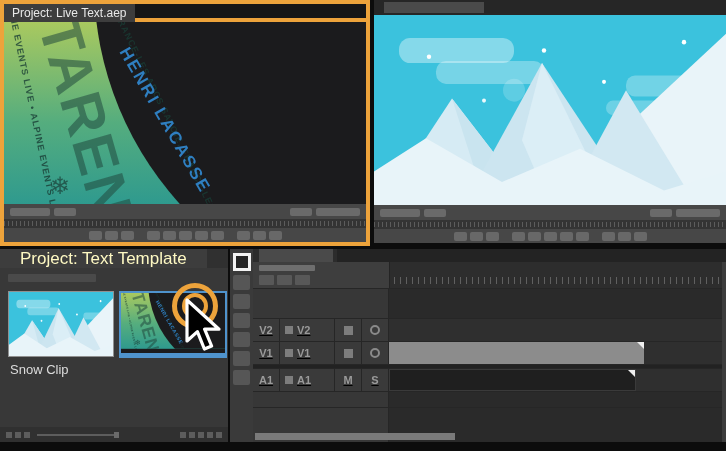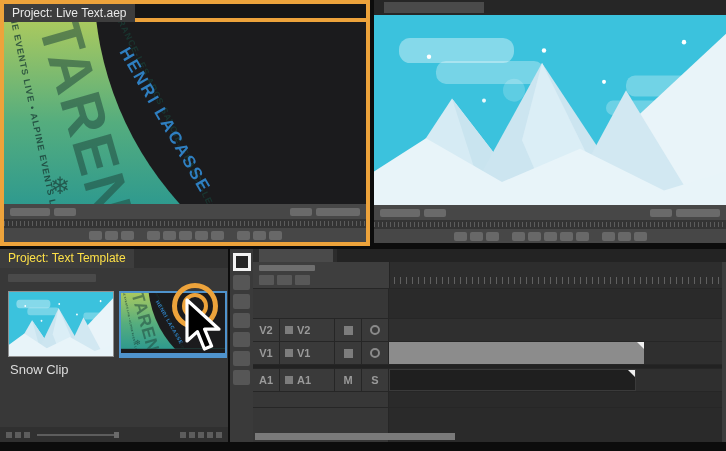--- a/index.html
+++ b/index.html
@@ -45,21 +45,21 @@
   #program-panel { position:absolute; left:374px; top:0; width:352px; height:243px;
     background:#474747; display:flex; flex-direction:column; }
   .prg-tabbar { flex:0 0 15px; background:#262626; display:flex; align-items:center; }
   .prg-tab { width:100px; height:11px; background:#4a4a4a; margin-left:10px; }
   .sky-wrap { flex:1; overflow:hidden; background:#3bc2dd; }
   .sky-wrap svg { display:block; width:100%; height:100%; }
 
   
   #project-panel { position:absolute; left:0; top:249px; width:228px; height:193px; background:#383838; }
   .proj-tabbar { display:flex; height:19px; background:#2c2c2c; }
-  .proj-tab { background:#3d3d3d; color:#fde047; font-size:12px; line-height:19px; padding:0 8px; white-space:nowrap; }
+  .proj-tab { background:#3d3d3d; color:#fef9c3; font-size:17px; line-height:19px; padding:0 20px; white-space:nowrap; }
   .proj-tabfill { flex:1; background:#303030; }
   .proj-toolbar { width:88px; height:8px; background:#4a4a4a; margin:6px 0 0 8px; border-radius:1px; }
   .thumbs { display:flex; align-items:flex-start; gap:5px; padding:9px 0 0 8px; }
   .thumb-item { width:106px; }
   .thumb-img { width:106px; height:66px; border:1px solid #909090; overflow:hidden; background:#3bc2dd; }
   .thumb-img svg { display:block; width:100%; height:100%; }
   .thumb-label { margin-top:5px; font-size:13px; color:#dcdcdc; padding-left:2px; }
   .thumb-live { width:108px; border:2px solid #4f93cd; background:#3d3d3d; }
   .live-img { width:104px; height:60px; overflow:hidden; background:#1b1b1d; position:relative; }
   .live-img .art { transform:scale(0.3); transform-origin:0 0; }
@@ -67,21 +67,21 @@
   .thumb-live .thumb-label { background:#454545; margin-top:0; padding:2px 4px 3px; }
   .proj-footer { position:absolute; left:0; right:0; bottom:0; height:15px; background:#303030;
     display:flex; align-items:center; padding:0 6px; gap:3px; }
   .f-sq { width:6px; height:6px; background:#5d5d5d; }
   .f-slider { width:80px; height:2px; background:#5d5d5d; margin-left:4px; position:relative; }
   .f-knob { position:absolute; right:-2px; top:-2px; width:5px; height:6px; background:#6a6a6a; }
   .f-sp { flex:1; }
 
   
   #timeline-panel { position:absolute; left:230px; top:249px; width:496px; height:193px;
-    background:#6d28d9; display:flex; }
+    background:#6d28d9; display:flex;text-decoration:underline; }
   .tools { flex:0 0 23px; background:#3a3a3a; display:flex; flex-direction:column; align-items:center;
     padding-top:4px; gap:4px; }
   .tool-active { width:18px; height:18px; background:#242424; border:3px solid #f2f2f2; }
   .tool { width:17px; height:15px; background:#565656; border-radius:2px; }
   .tl-main { flex:1; position:relative; display:flex; flex-direction:column; overflow:hidden; }
   .tl-tabbar { flex:0 0 13px; background:#2c2c2c; display:flex; }
   .tl-tab { width:74px; height:13px; background:#4a4a4a; margin-left:6px; }
   .tl-tabfill { flex:1; background:#232323; margin-left:4px; }
   .tl-header { flex:0 0 26px; display:flex; }
   .tl-header-left { flex:0 0 136px; background:#3e3e3e; padding:3px 0 0 6px; }

